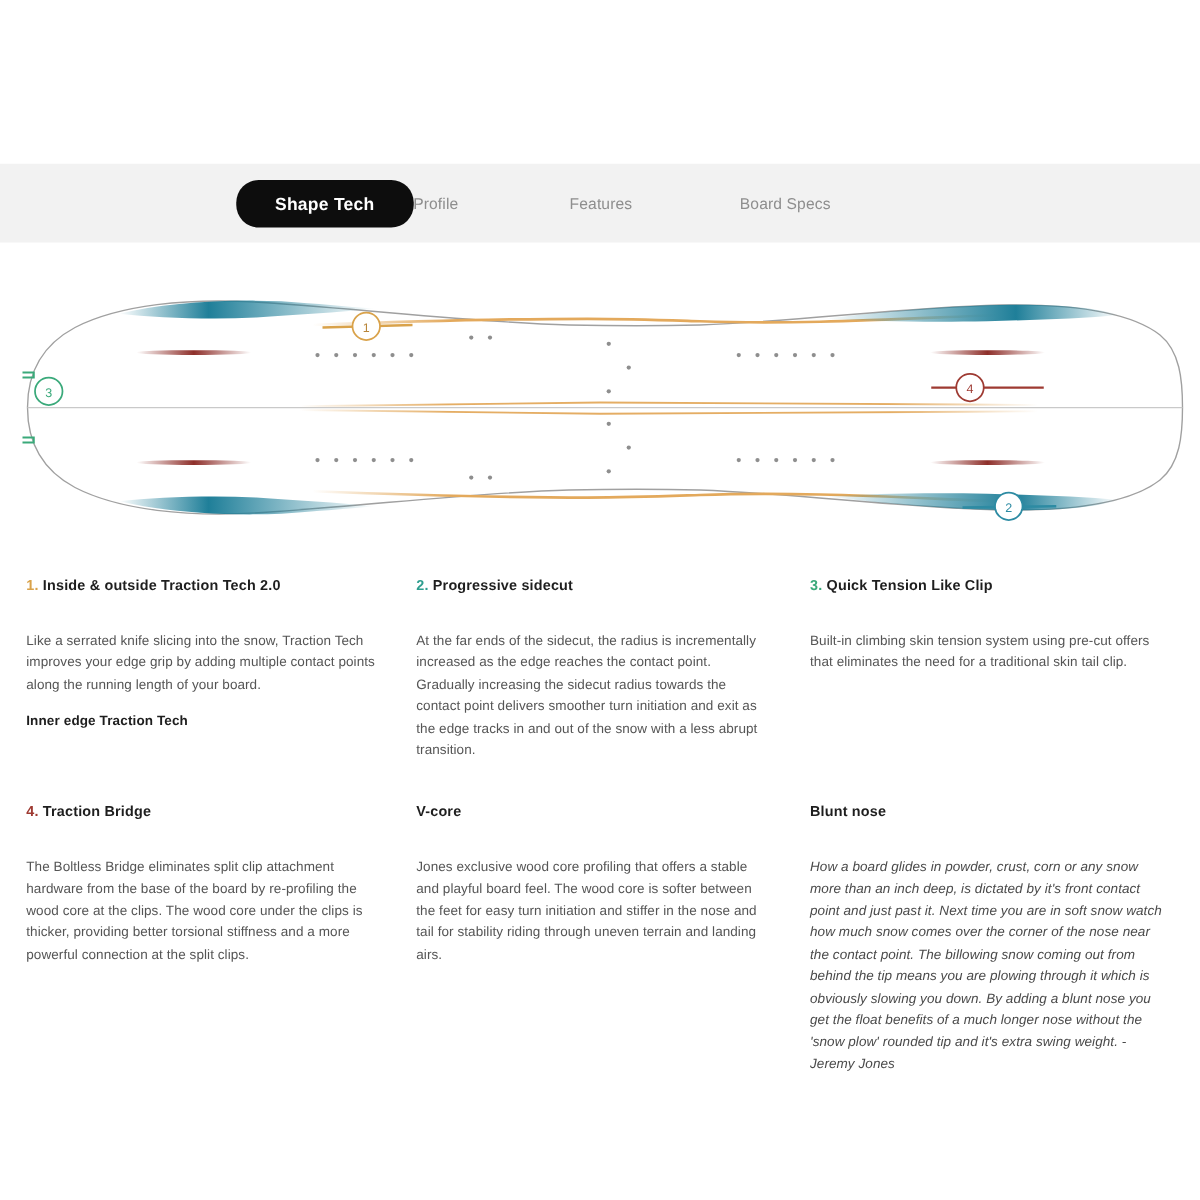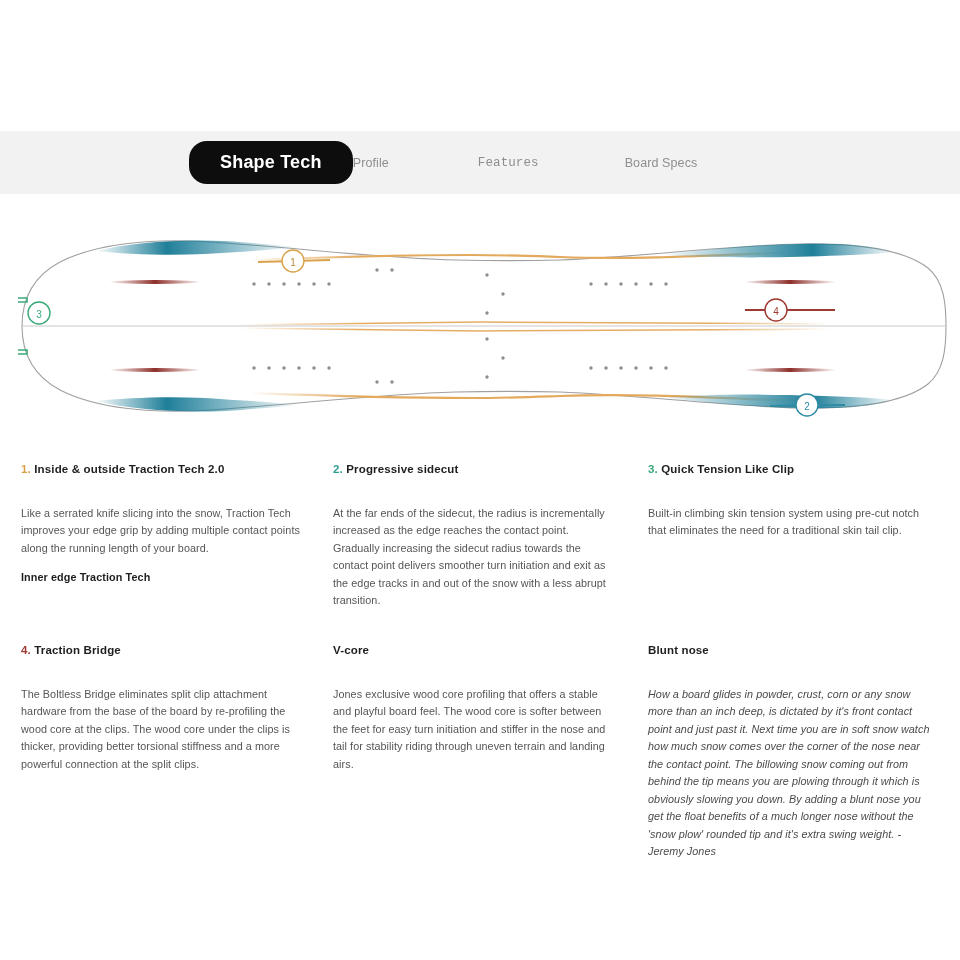--- a/index.html
+++ b/index.html
@@ -40,29 +40,29 @@
   }
   .tab {
     font-size: 12.5px;
     color: #8e8e8e;
     letter-spacing: .1px;
     white-space: nowrap;
     cursor: pointer;
     padding: 0;
   }
   .tab.t-profile { }
-  .tab.t-features { margin-left: 89px; font-family: Liberation Mono, monospace; }
+  .tab.t-features { margin-left: 89px; }
   .tab.t-specs { margin-left: 86px; }
   .tab.active {
     background: #0d0d0d;
     color: #ffffff;
     font-weight: bold;
     border-radius: 18px;
     padding: 11px 31px;
-    font-size: 18px;
+    font-size: 14px;
     letter-spacing: .2px;
   }
 
   
   .boardwrap {
     position: absolute;
     left: 0;
     top: 198px;
     width: 960px;
     height: 250px;
@@ -312,21 +312,21 @@
           <span>Progressive sidecut</span>
         </h3>
         <p class="body">At the far ends of the sidecut, the radius is incrementally increased as the edge reaches the contact point. Gradually increasing the sidecut radius towards the contact point delivers smoother turn initiation and exit as the edge tracks in and out of the snow with a less abrupt transition.</p>
       </div>
 
       <div class="col c3">
         <h3 class="coltitle">
           <span class="num n3">3.</span>
           <span>Quick Tension Like Clip</span>
         </h3>
-        <p class="body">Built-in climbing skin tension system using pre-cut notch that eliminates the need for a traditional skin tail clip.</p>
+        <p class="body">Built-in climbing skin tension system using pre-cut offers that eliminates the need for a traditional skin tail clip.</p>
       </div>
 
     </div>
 
     <div class="row row2">
 
       <div class="col c1">
         <h3 class="coltitle">
           <span class="num n4">4.</span>
           <span>Traction Bridge</span>

